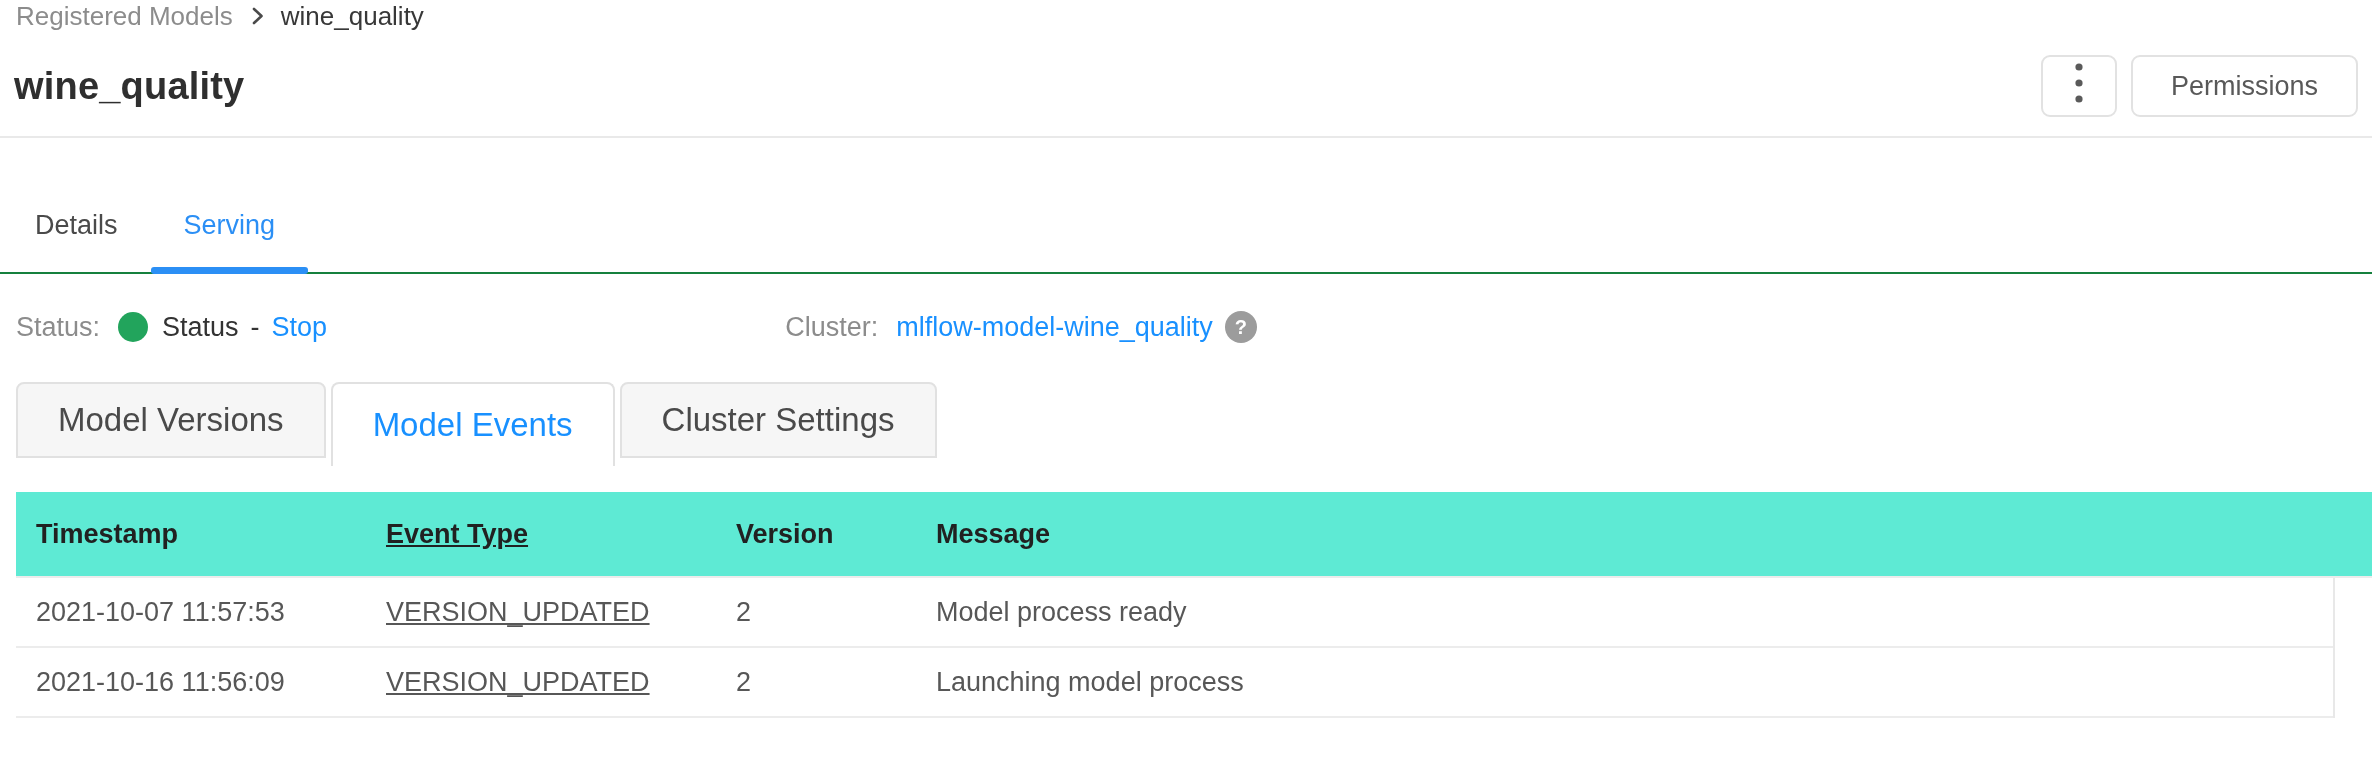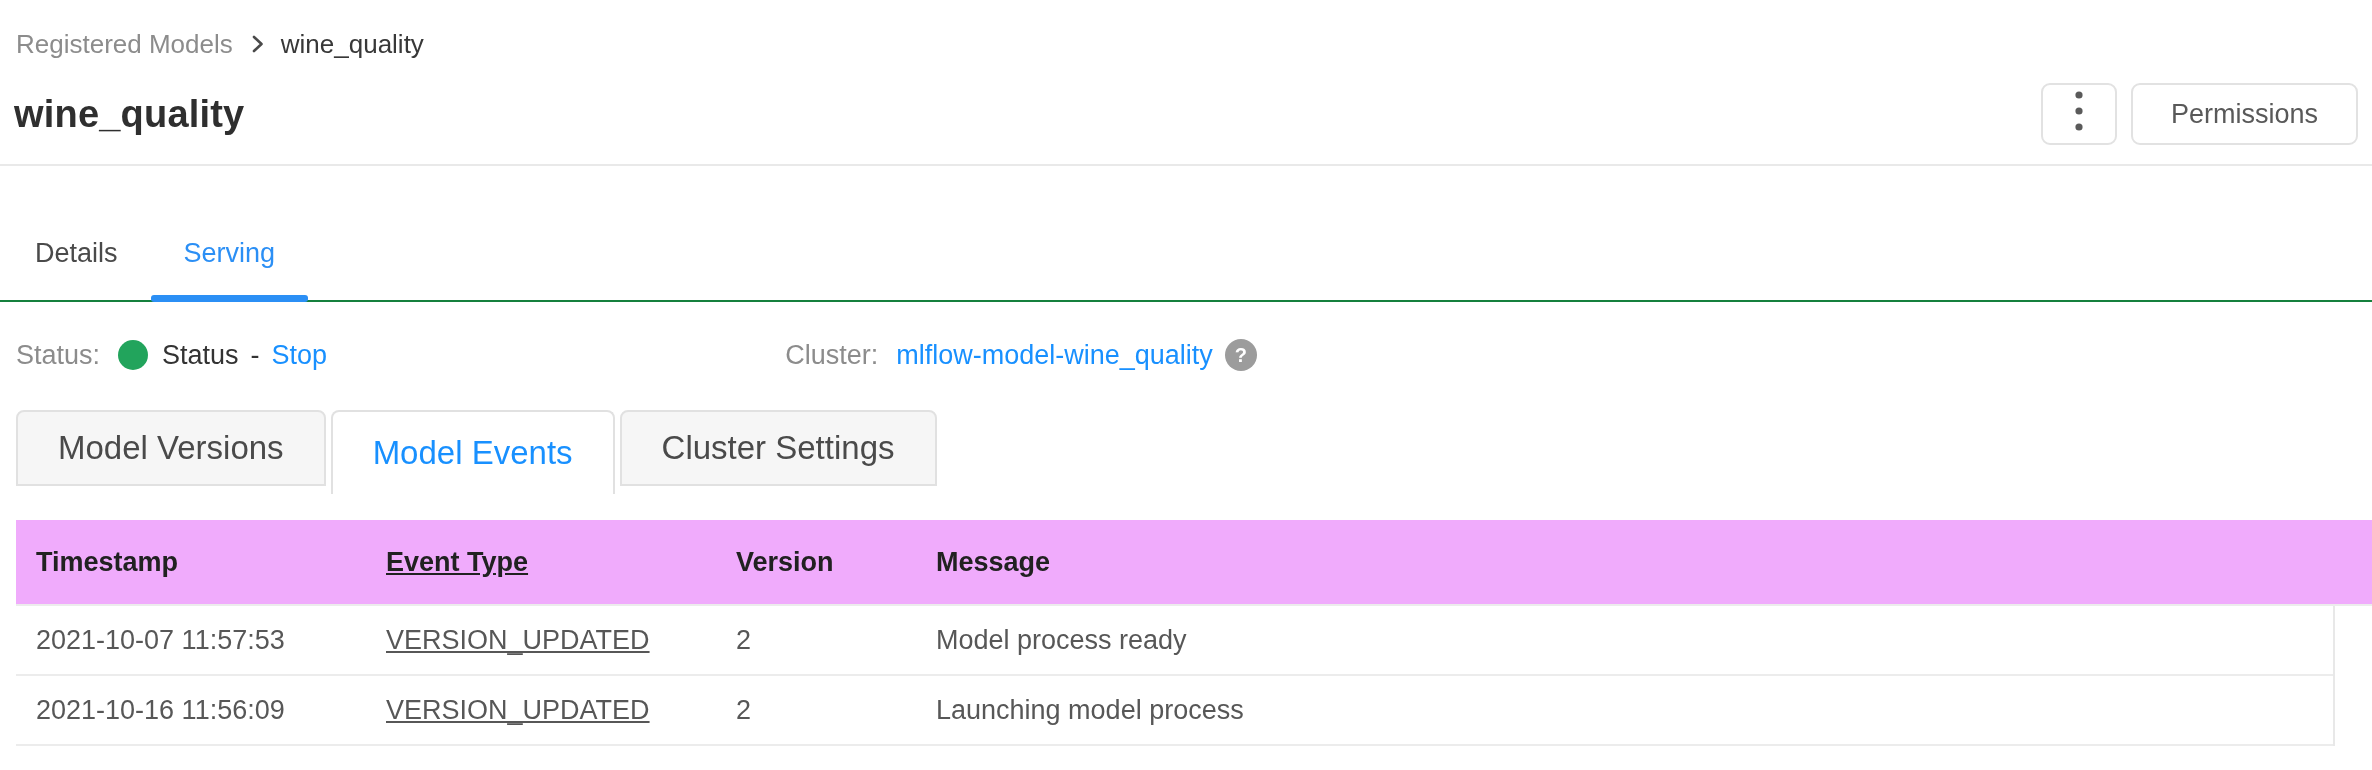--- a/index.html
+++ b/index.html
@@ -8,21 +8,21 @@
     width: 2372px; height: 770px;
     overflow: hidden;
     background: #ffffff;
     font-family: "Liberation Sans", sans-serif;
     color: #333333;
   }
 
   
   .breadcrumb {
     display: flex; align-items: center;
-    padding: 28px 14px 0 16px;
+    padding: 0 14px 0 16px;
     font-size: 26px; line-height: 32px;
   }
   .bc-parent { color: #8c8c8c; text-decoration: none; cursor: pointer; }
   .bc-sep { margin: 0 12px; display: inline-flex; align-items: center; }
   .bc-current { color: #383838; }
 
   
   .header-row {
     display: flex; justify-content: space-between; align-items: center;
     padding: 12px 14px 0 14px;
@@ -98,21 +98,21 @@
   }
   .card-tab.active {
     height: 84px; background: #ffffff; color: #1890ff;
     border-bottom: none; font-weight: 500;
   }
 
   
   .events-table { margin: 26px 0 0 16px; }
   .thead {
     display: flex; align-items: center;
-    height: 86px; background: #f0abfc;
+    height: 86px; background: #5eead4;
     border-bottom: 2px solid #ececec;
     font-size: 27px; font-weight: 700; color: #212121;
     width: 2356px;
   }
   .tbody { width: 2319px; border-right: 2px solid #e8e8e8; }
   .trow {
     display: flex; align-items: center;
     height: 70px; border-bottom: 2px solid #ececec;
     font-size: 27px; color: #575757;
   }

